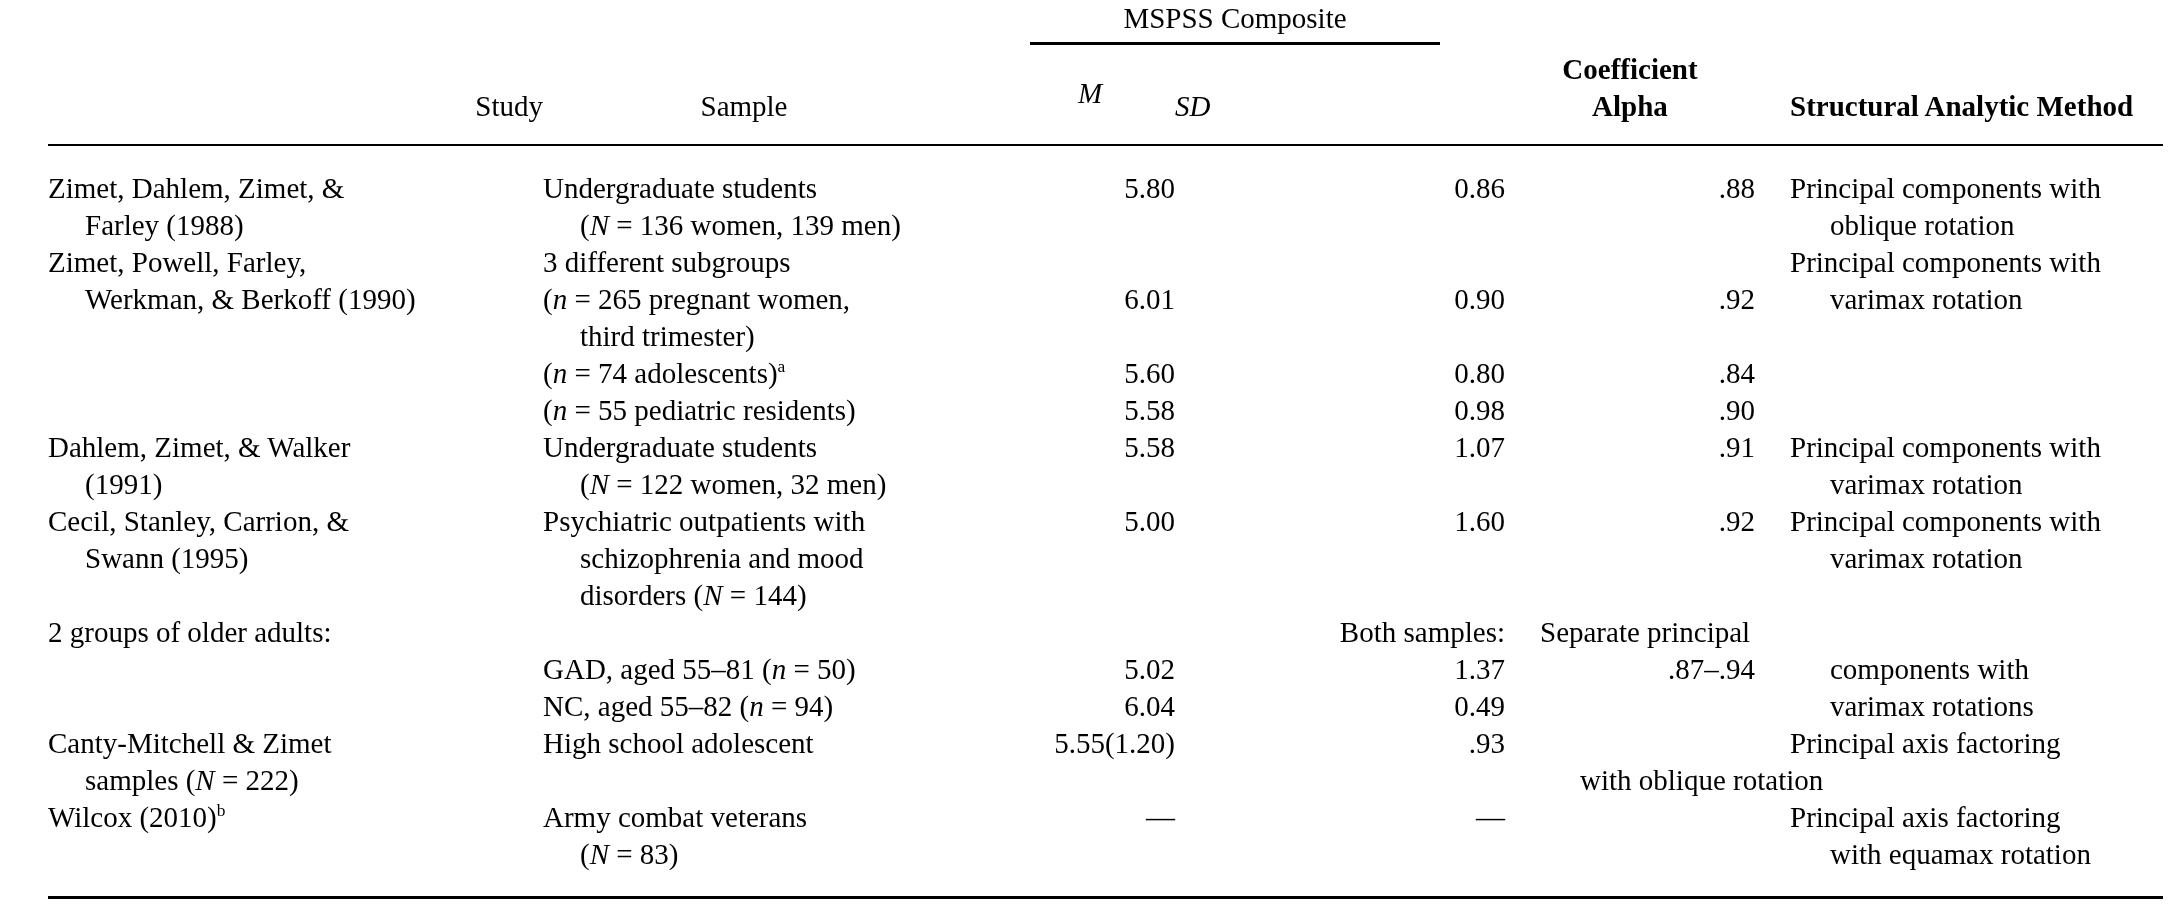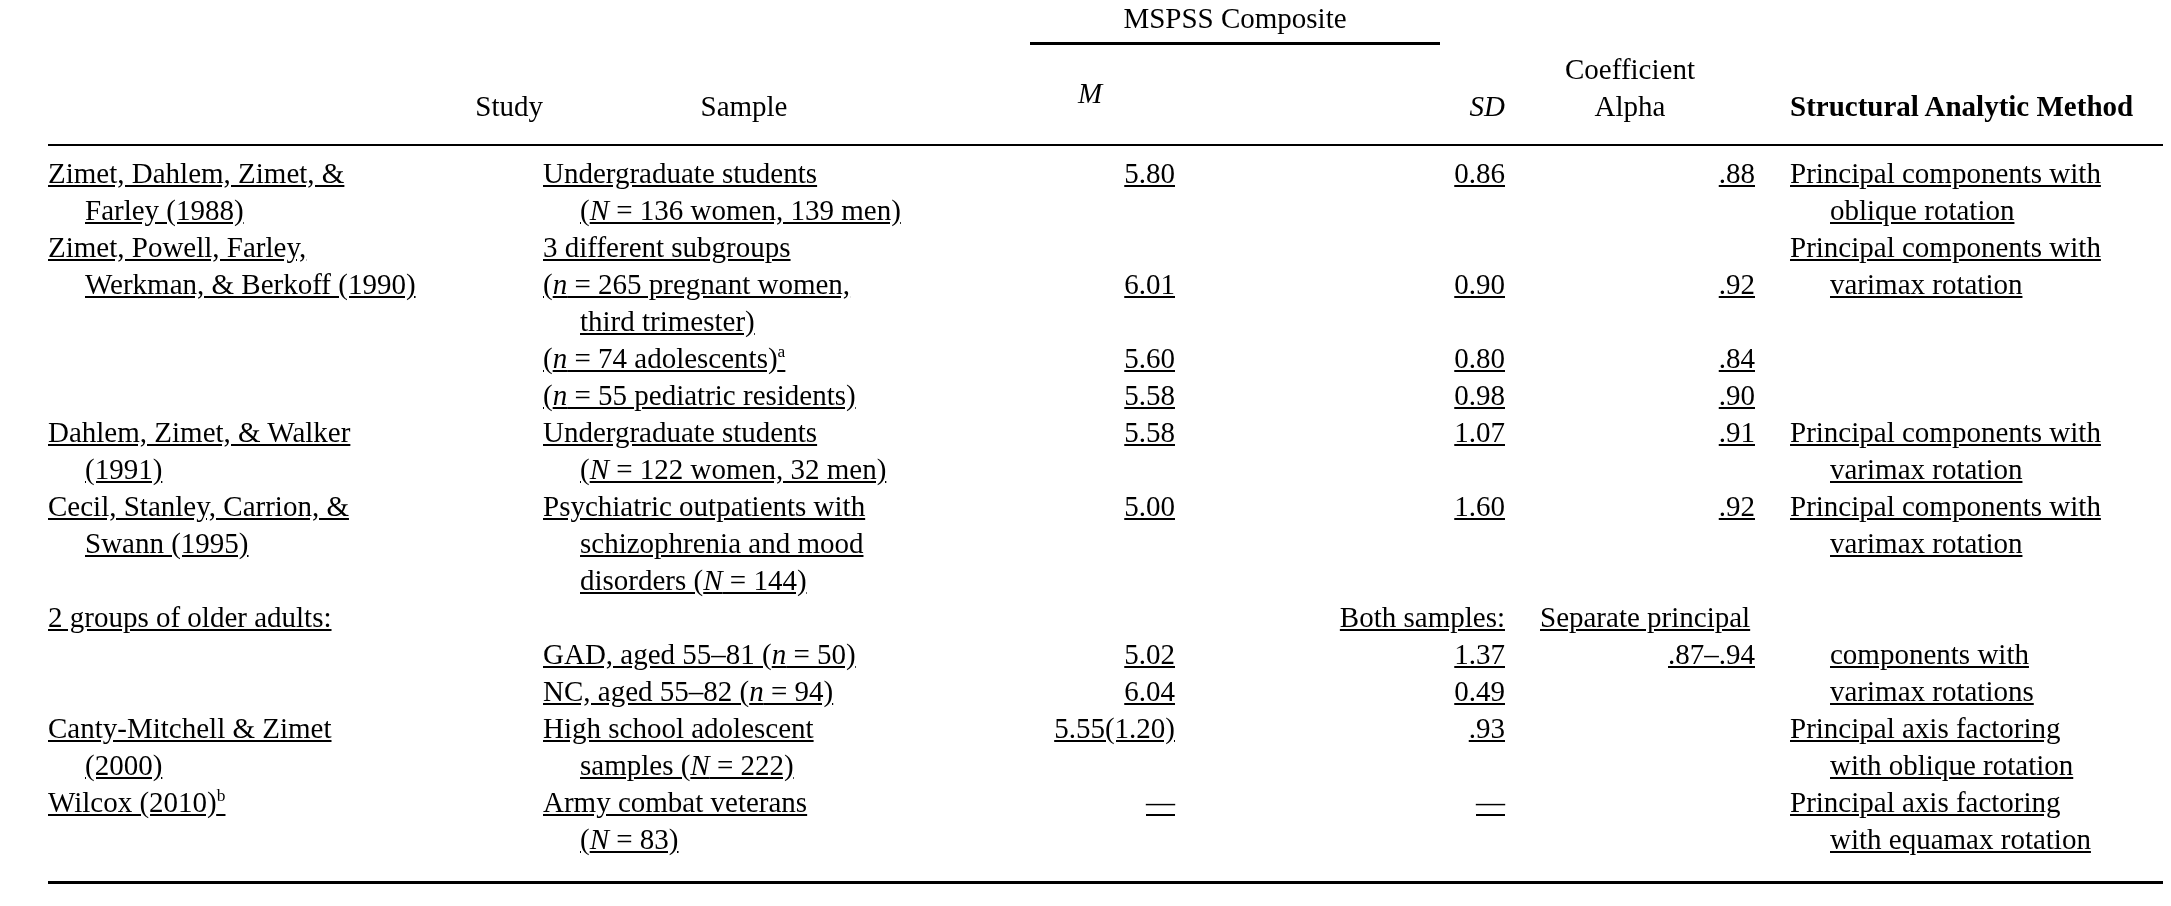--- a/index.html
+++ b/index.html
@@ -17,30 +17,30 @@
   .thead{
     display:grid;
     grid-template-columns:495px 462px 500px 250px 1fr;
     align-items:end;
     height:144px;
     border-bottom:2px solid #000;
   }
   .hcell{padding-bottom:28px;white-space:nowrap;line-height:37px;}
   .h-study{text-align:right;}
   .h-sample{text-align:center;padding-right:60px;}
-  .h-alpha{text-align:center;}
+  .h-alpha{text-align:center;font-weight:bold;}
   .h-method{padding-left:35px;font-weight:bold;}
   .h-mspss{display:flex;flex-direction:column;justify-content:flex-end;}
   .spanner-label{text-align:center;margin:0 65px 0 25px;line-height:37px;}
   .spanner-rule{height:3px;background:#000;margin:5px 65px 0 25px;}
   .msd{display:flex;margin-top:30px;line-height:37px;}
   .h-m{width:170px;text-align:center;font-style:italic;}
-  .h-sd{width:330px;text-align:right;font-style:italic;margin-top:13px;}
+  .h-sd{width:330px;text-align:left;font-style:italic;margin-top:13px;}
   
-  .tbody{padding-top:9px;text-decoration:underline;}
+  .tbody{padding-top:24px;}
   .line{
     display:grid;
     grid-template-columns:495px 462px 170px 330px 250px 1fr;
     line-height:37px;min-height:37px;
   }
   .cell{white-space:nowrap;}
   .cell.indent{padding-left:37px;}
   .c-m,.c-sd,.c-alpha{text-align:right;}
   .c-method{padding-left:35px;}
   .c-method.indent{padding-left:75px;}
@@ -199,21 +199,20 @@
       </div>
       <div class="line">
         <div class="cell c-study">Canty-Mitchell &amp; Zimet</div>
         <div class="cell c-sample">High school adolescent</div>
         <div class="cell c-m">5.55(1.20)</div>
         <div class="cell c-sd">.93</div>
         <div class="cell c-alpha"></div>
         <div class="cell c-method">Principal axis factoring</div>
       </div>
       <div class="line">
-        <div class="cell c-study indent">(2000)</div>
         <div class="cell c-sample indent">samples (<i>N</i> = 222)</div>
         <div class="cell c-m"></div>
         <div class="cell c-sd"></div>
         <div class="cell c-alpha"></div>
         <div class="cell c-method indent">with oblique rotation</div>
       </div>
       <div class="line">
         <div class="cell c-study">Wilcox (2010)<sup>b</sup></div>
         <div class="cell c-sample">Army combat veterans</div>
         <div class="cell c-m">—</div>

